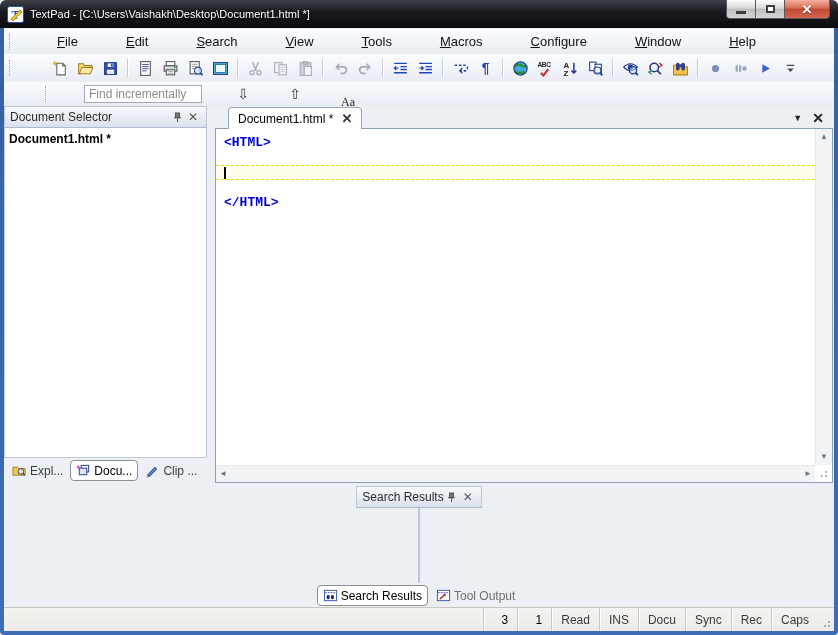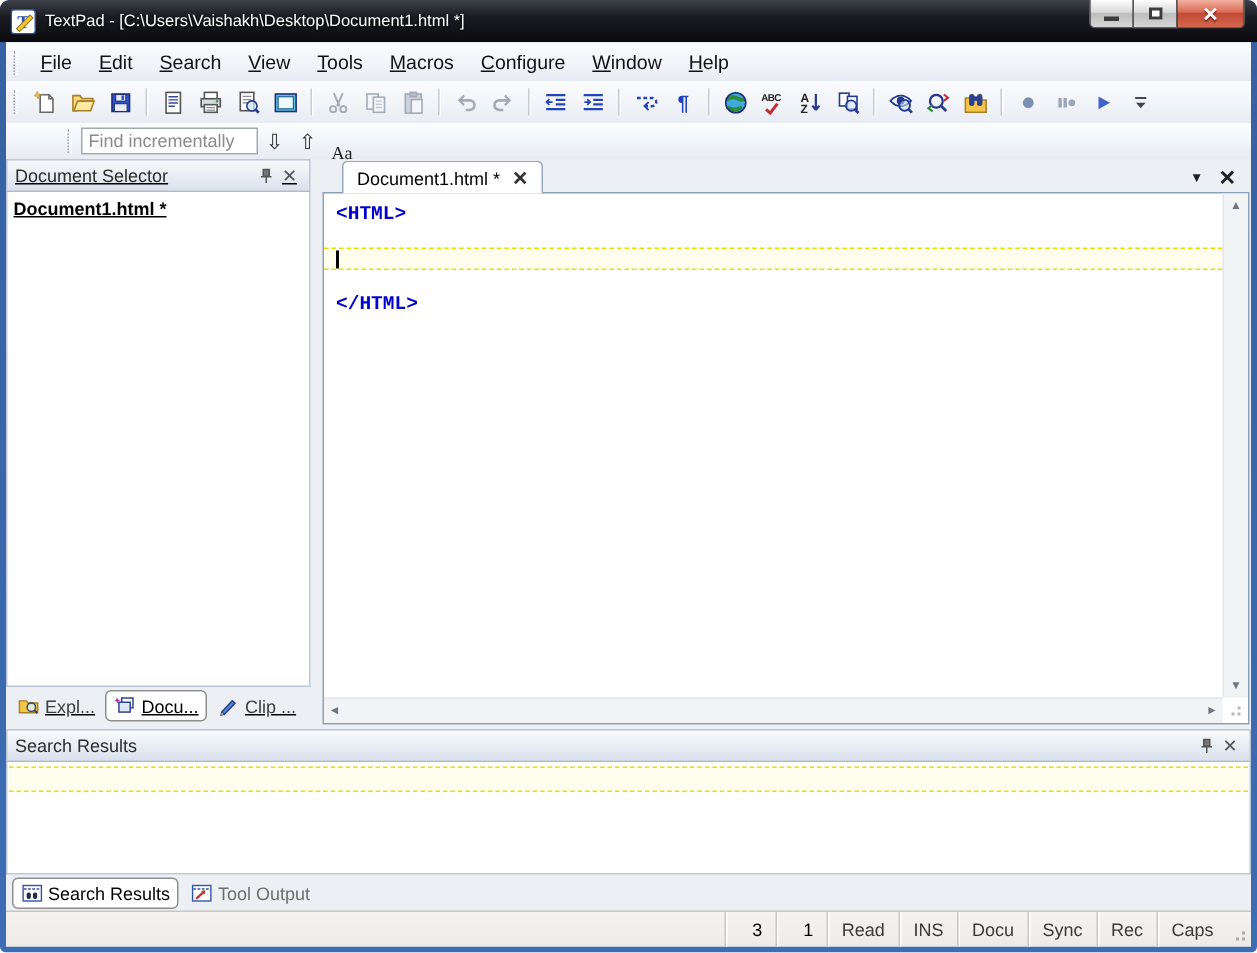--- a/index.html
+++ b/index.html
@@ -18,21 +18,21 @@
   .win-btn.min { width:30px; border-radius:0 0 0 4px; }
   .win-btn.res { width:28px; border-left:none; border-right:none; }
   .win-btn.close { width:46px; border-radius:0 0 4px 0;
              background:linear-gradient(#f3b0a0,#d96a54 45%,#c14a35 50%,#d3654e); }
   .glyph-min { width:10px; height:3px; background:#3c3c3c; margin-top:7px; }
   .glyph-res { width:9px; height:8px; border:2px solid #3c3c3c; background:#fff; }
   .glyph-close { color:#fff; font-weight:bold; font-size:13px; text-shadow:0 1px 1px #7a2418; line-height:1; }
   
   .client { position:absolute; left:4px; top:28px; width:830px; height:603px; background:#eceff4; }
   .bar { position:absolute; left:0; right:0; display:flex; align-items:center;
-         background:linear-gradient(#fbfcfe,#e8ecf3); }
+         background:linear-gradient(#fbfcfe,#e8ecf3);gap:30px; }
   .grip { width:3px; height:16px; border-left:1px dotted #98a2b0; border-right:1px dotted #fff; margin:0 6px 0 5px; }
   
   .menubar { top:1px; height:25px; }
   .menu-item { padding:3px 9px; font-size:13px; color:#111; cursor:default; }
   .menu-item u { text-decoration:underline; }
   
   .toolbar { top:26px; height:28px; }
   .tools { display:flex; align-items:center; gap:1px; }
   .tool-btn { width:24px; height:24px; border:none; background:transparent; display:flex; align-items:center; justify-content:center; padding:0; cursor:pointer; }
   .tool-btn svg { width:17px; height:17px; }
@@ -43,21 +43,21 @@
   .find-input::placeholder { color:#8b8b8b; }
   .fb-btn { border:none; background:transparent; font-size:14px; color:#333; width:22px; height:20px; cursor:pointer; padding:0; }
   .fb-case { font-size:12px; color:#222; width:24px; font-family:"Liberation Serif", serif;margin-top:17px; }
   
   .panel-header { height:22px; background:linear-gradient(#f8fafc,#d9e1ec); border:1px solid #bcc7d8; border-bottom-color:#aebbce;
                   display:flex; align-items:center; padding:0 5px; font-size:12px; color:#2c2c2c; }
   .panel-header .sp { flex:1; }
   .hdr-btn { width:16px; height:16px; border:none; background:transparent; display:flex; align-items:center; justify-content:center; color:#555; cursor:pointer; padding:0; }
   .hdr-x { font-size:12px; color:#555; line-height:1; }
   
-  .left-panel { position:absolute; left:0; top:78px; width:203px; height:377px; display:flex; flex-direction:column;text-decoration:underline; }
+  .left-panel { position:absolute; left:0; top:78px; width:203px; height:377px; display:flex; flex-direction:column; }
   .ds-list { flex:1; background:#fff; border:1px solid #bcc7d8; border-top:none; font-size:12px; overflow:hidden; }
   .ds-item { padding:4px 4px; color:#000; font-weight:bold; font-size:12px; cursor:default; }
   .side-tabs { height:25px; display:flex; align-items:flex-start; padding:2px 2px 0 2px; gap:1px; }
   .side-tab { display:flex; align-items:center; gap:3px; padding:2px 5px; font-size:12px; color:#3c3c3c; cursor:pointer;
               border:1px solid transparent; }
   .side-tab.active { background:#fff; border:1px solid #8f8f8f; border-radius:4px; color:#000; }
   .side-tab svg { width:15px; height:15px; }
   
   .splitter { position:absolute; left:203px; top:78px; width:8px; height:377px; cursor:col-resize; }
   
@@ -77,21 +77,21 @@
   .current-line { background:#fffdee; border-top:1px dashed #ecd e00; border-top:1px dashed #ecde00; border-bottom:1px dashed #ecde00; position:relative; }
   .caret { position:absolute; left:8px; top:1px; width:2px; height:12px; background:#000; }
   
   .vscroll { position:absolute; top:0; right:0; width:17px; bottom:17px; background:#f2f3f5; border-left:1px solid #e4e6ea; }
   .hscroll { position:absolute; left:0; right:17px; bottom:0; height:17px; background:#f2f3f5; border-top:1px solid #e4e6ea; display:flex; align-items:center; justify-content:space-between; padding:0 3px; }
   .sb-arrow { color:#707784; font-size:8px; line-height:1; cursor:pointer; }
   .vscroll .sb-arrow { position:absolute; left:4px; }
   .vscroll .up { top:4px; } .vscroll .down { bottom:4px; }
   .sb-corner { position:absolute; right:1px; bottom:1px; width:16px; height:16px; }
   
-  .search-panel { position:absolute; left:0; right:0; top:458px; height:121px; display:flex; flex-direction:column; }
+  .search-panel { position:absolute; left:0; right:0; top:458px; height:121px; display:flex; flex-direction:column;align-items:center; }
   .sr-content { flex:1; background:#fff; border:1px solid #bcc7d8; border-top:none; position:relative; overflow:hidden; }
   .sr-line { position:absolute; left:1px; right:1px; top:3px; height:17px; }
   .bottom-tabs { height:24px; display:flex; align-items:center; padding:1px 4px 0 4px; gap:2px; }
   
   .statusbar { position:absolute; left:0; right:0; bottom:0; height:24px; background:linear-gradient(#f5f3f1,#ecebe8);
                border-top:1px solid #c9c5bf; display:flex; align-items:center; font-size:12px; color:#3a3a3a; }
   .sb-fill { flex:1; }
   .sb-cell { border-left:1px solid #cbc7c0; box-shadow:inset 1px 0 0 #fff; height:100%; display:flex; align-items:center; justify-content:center; padding:0 9px; }
   .sb-num { min-width:34px; color:#000; justify-content:flex-end; }
   .sb-grip { width:16px; height:100%; position:relative; }

